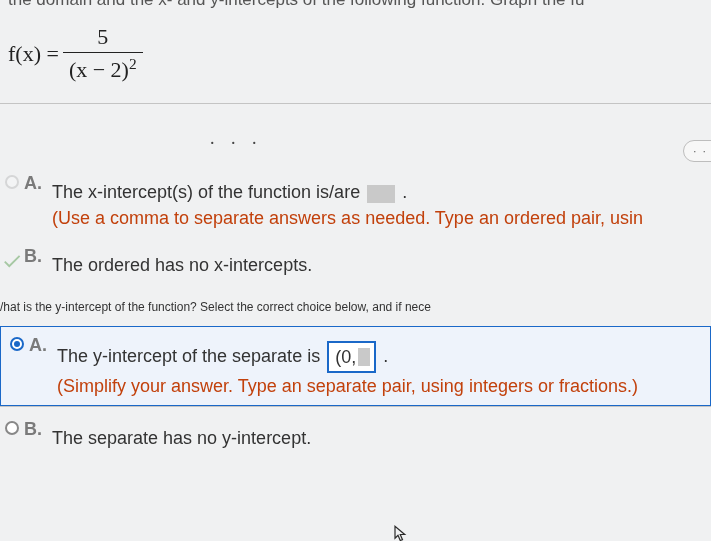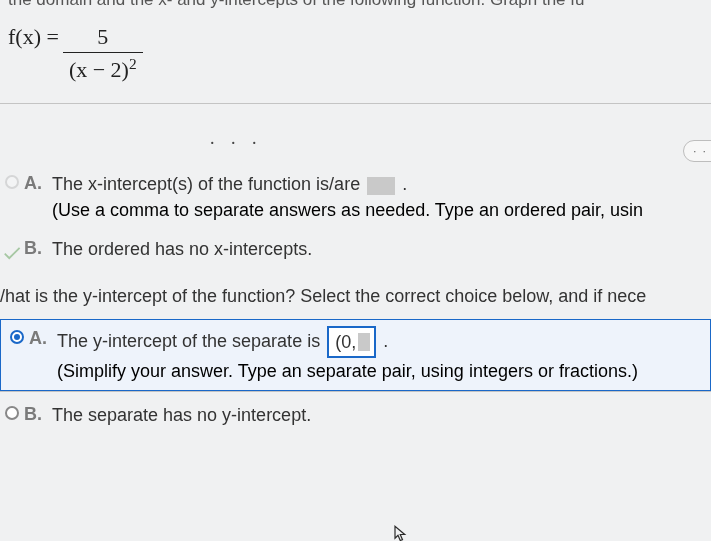--- a/index.html
+++ b/index.html
@@ -19,21 +19,21 @@
     padding: 0 8px;
     color: #555;
     font-size: 17px;
     white-space: nowrap;
     margin-top: -10px;
     overflow: hidden;
   }
   .formula {
     padding: 14px 8px 20px 8px;
     display: flex;
-    align-items: flex-start;
+    align-items: center;
     font-family: "Times New Roman", serif;
     font-size: 22px;
     color: #222;
   }
   .formula .lhs { margin-right: 4px; }
   .fraction {
     display: inline-flex;
     flex-direction: column;
     align-items: center;
     vertical-align: middle;
@@ -84,38 +84,38 @@
     width: 6px; height: 6px;
     background: #1a68c8;
     border-radius: 50%;
   }
   .letter {
     width: 28px;
     color: #7a7a7a;
     font-weight: bold;
     padding-top: 2px;
   }
-  .choice-text { flex: 1; line-height: 1.45; color: #333; }
-  .hint { color: #000000; }
+  .choice-text { flex: 1; line-height: 1.45; color: #333; margin-top: 8px; }
+  .hint { color: #c2410c; }
   .blank {
     display: inline-block;
     width: 28px; height: 18px;
     background: #c9c9c9;
     vertical-align: middle;
     margin: 0 2px;
   }
   .checkmark {
     width: 22px; height: 22px;
     color: #6aa562;
     margin-top: 2px;
   }
   .question2 {
     padding: 16px 0 12px 0;
     color: #333;
-    font-size: 18px;
+    font-size: 12px;
   }
   .selected-box {
     border: 1.5px solid #1a68c8;
     background: #eef3fb;
     margin: 0 0 0 0;
   }
   .selected-box .choice-row { padding-left: 4px; }
   .y-int-box {
     display: inline-flex;
     align-items: center;

